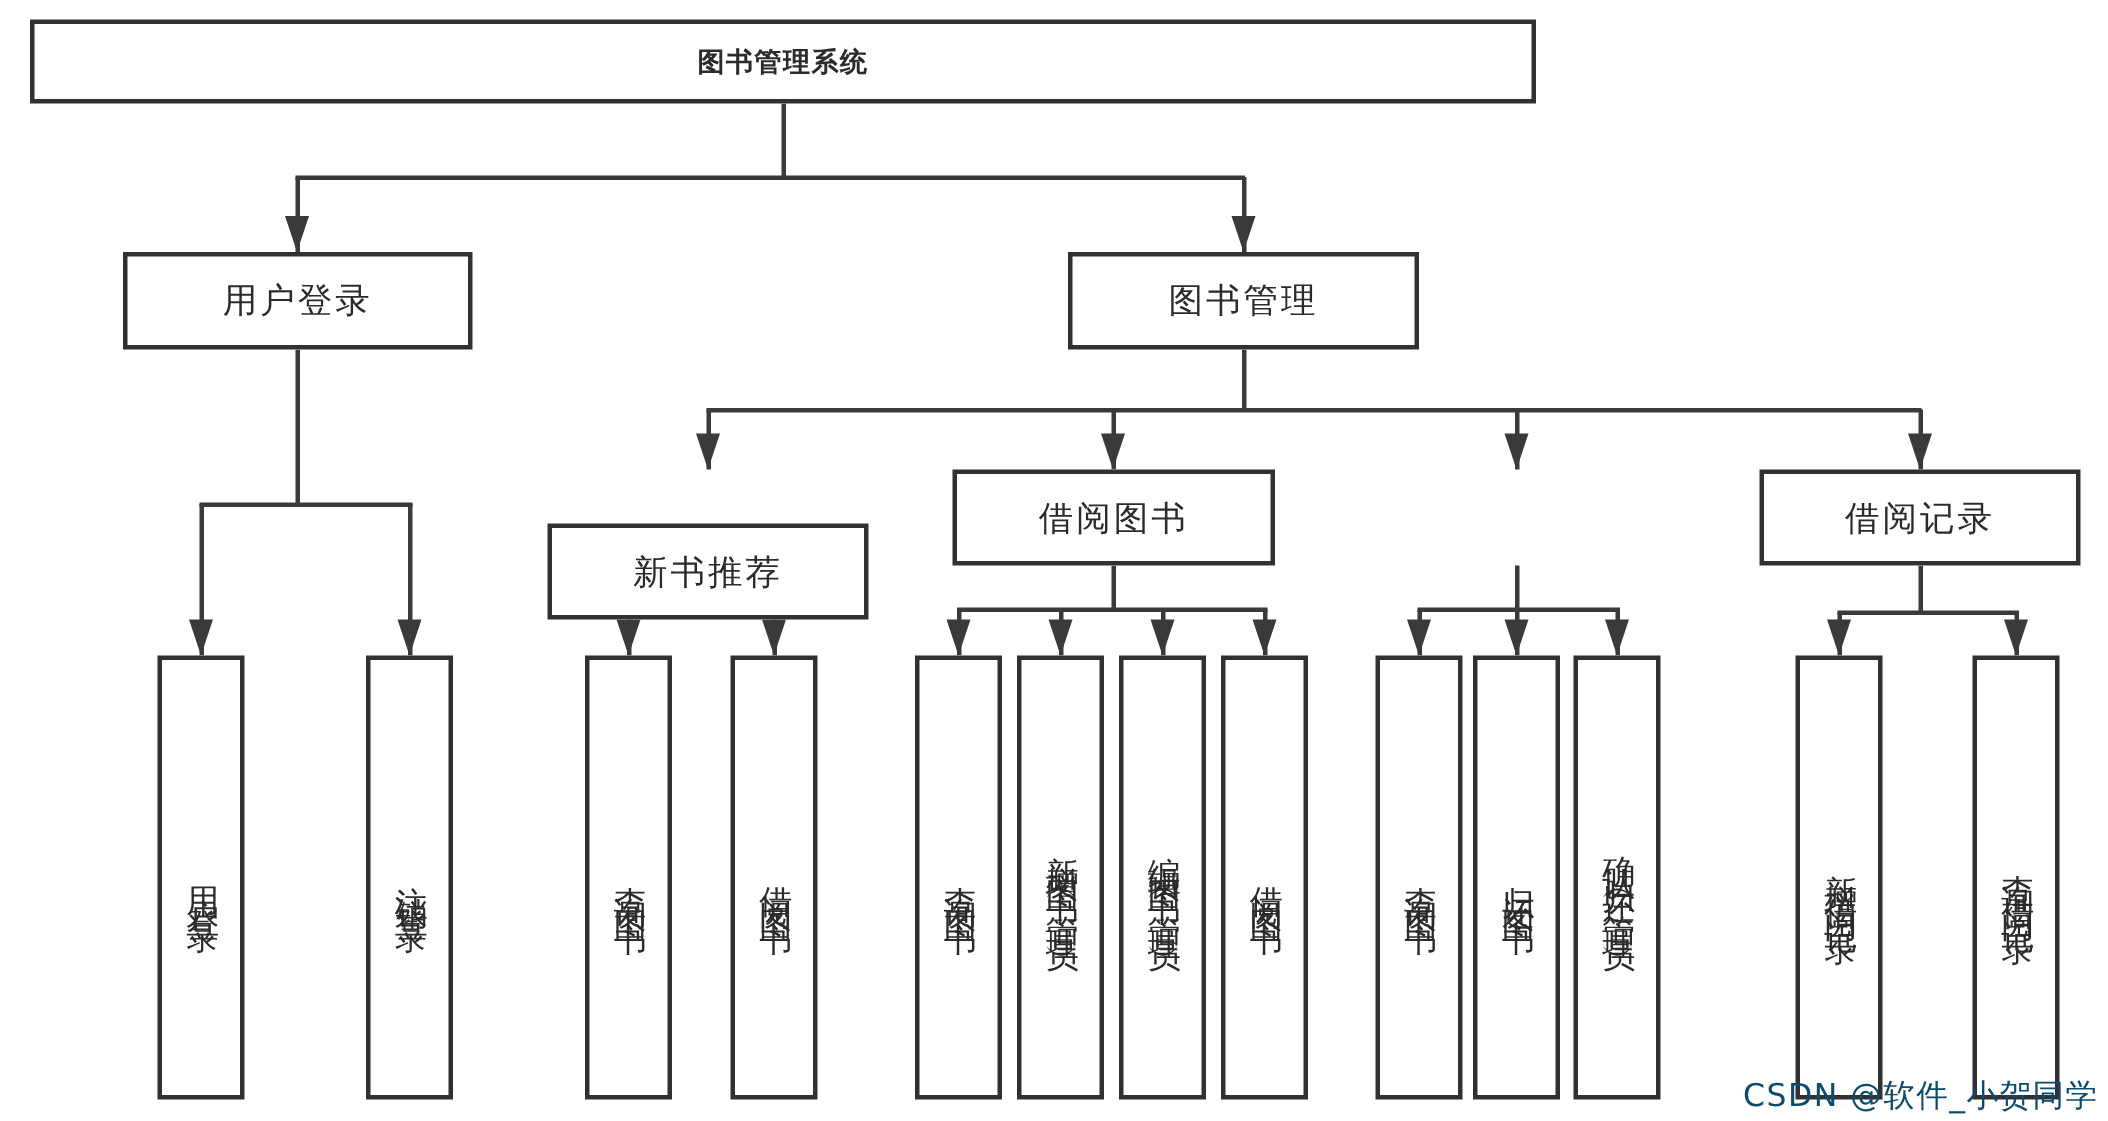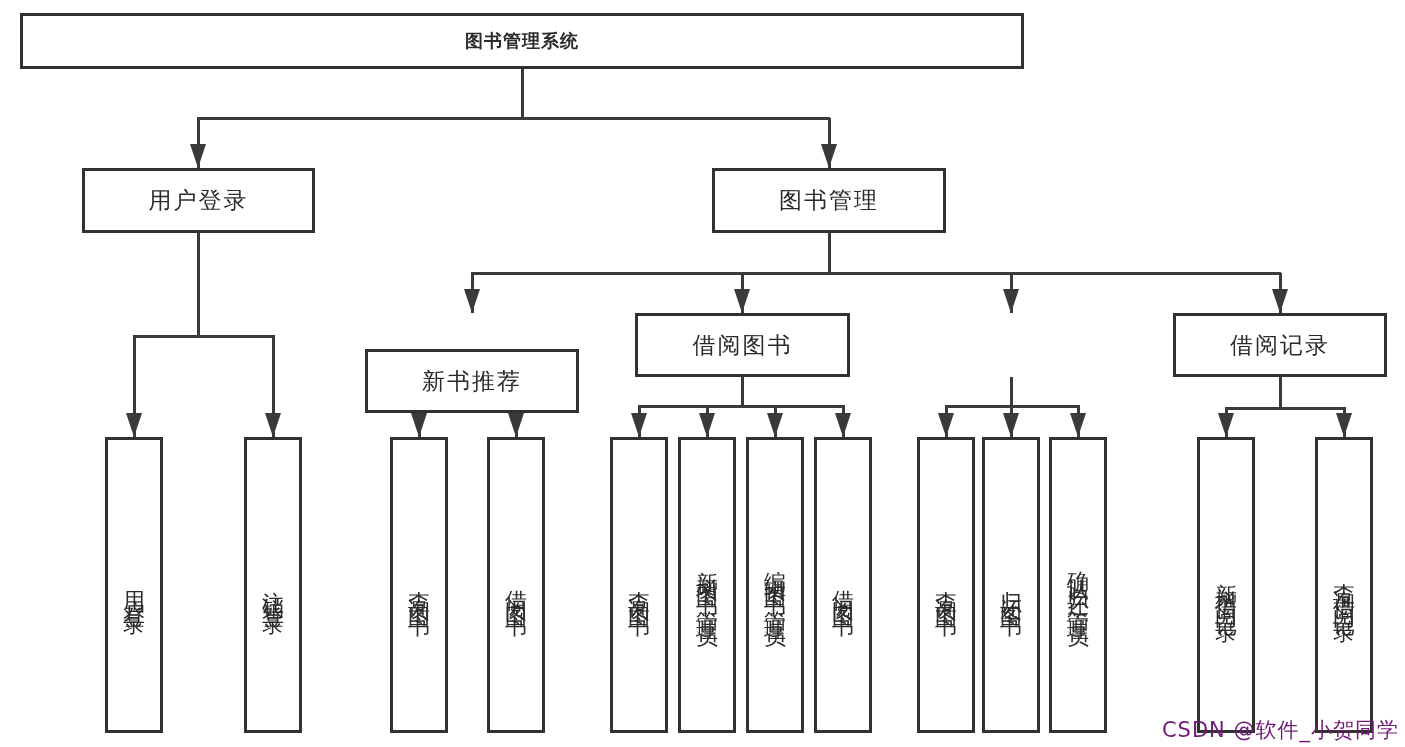--- a/index.html
+++ b/index.html
@@ -45,21 +45,21 @@
   #n-cb{left:904px;top:313px;width:213px;height:64px;}
   #n-br{left:1173px;top:313px;width:214px;height:64px;}
   .leaf{top:437px;width:58px;height:296px;}
   #l-user{left:105px;}  #l-logout{left:244px;}
   #l-rec-q{left:390px;} #l-rec-b{left:487px;}
   #l-bb-q{left:610px;}  #l-bb-a{left:678px;} #l-bb-e{left:746px;} #l-bb-b{left:814px;}
   #l-cb-q{left:917px;}  #l-cb-r{left:982px;} #l-cb-c{left:1049px;}
   #l-br-a{left:1197px;} #l-br-q{left:1315px;}
   .watermark{
     position:absolute;right:6px;bottom:3px;
-    font-size:21px;color:#701a75;letter-spacing:1px;
+    font-size:21px;color:#0c4a6e;letter-spacing:1px;
     white-space:nowrap;
   }
 </style>
 </head>
 <body>
 
 <div class="canvas">
 
   <div class="vl" style="left:521px;top:69px;height:49px;"></div>
   <div class="vl" style="left:197px;top:118px;height:50px;"></div>

